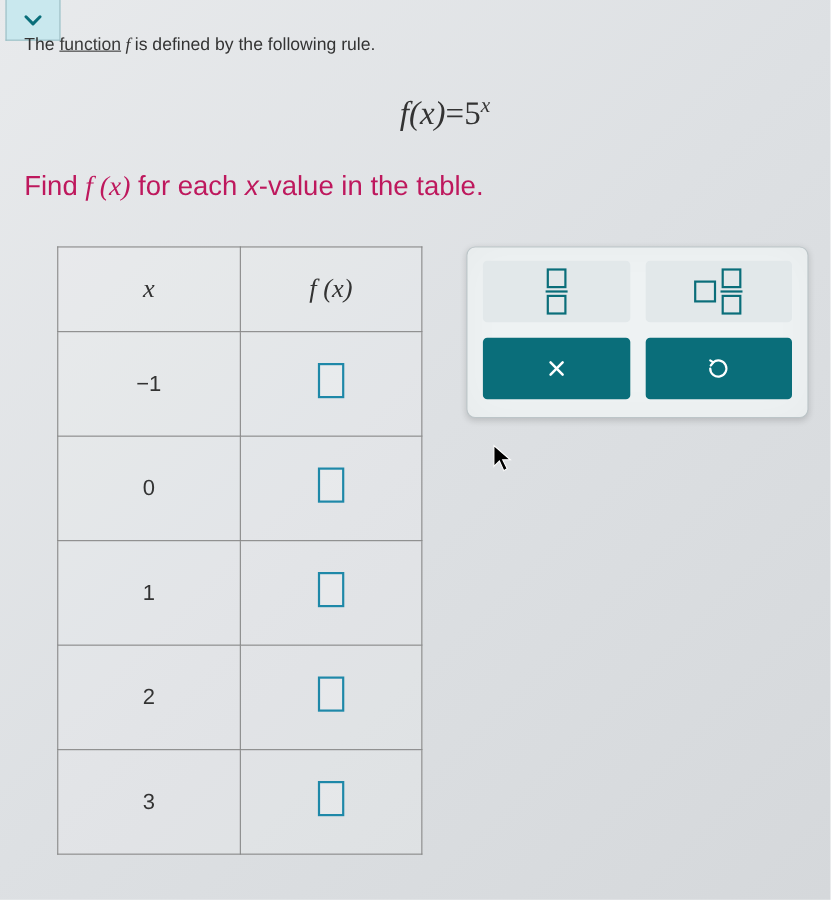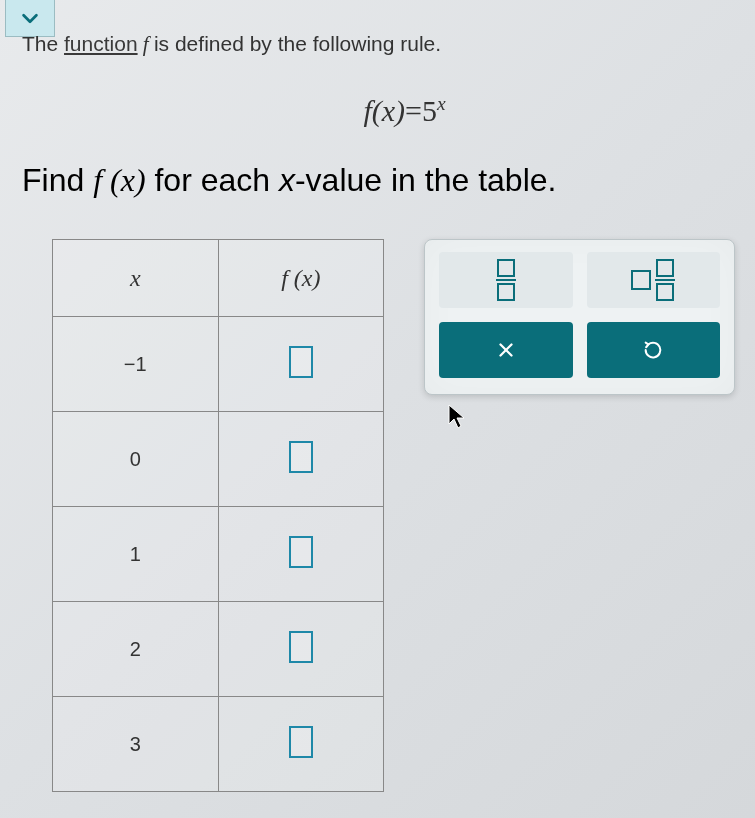--- a/index.html
+++ b/index.html
@@ -27,40 +27,40 @@
     justify-content: center;
   }
   .chevron-tab svg { width: 22px; height: 22px; }
   .content {
     position: absolute;
     top: 32px;
     left: 22px;
     right: 20px;
   }
   .intro {
-    font-size: 21px;
+    font-size: 16px;
     color: #333;
   }
   .intro .func-link {
     text-decoration: underline;
     color: #3a3a3a;
   }
   .intro .f-ital { font-style: italic; font-family: 'Times New Roman', serif; }
   .formula {
     font-family: 'Times New Roman', serif;
     font-size: 30px;
     font-style: italic;
     margin: 36px 0 34px 52px;
     color: #333;
     text-align: center;
   }
   .formula sup { font-size: 0.65em; font-style: italic; }
   .prompt {
-    font-size: 32px;
-    color: #000000;
+    font-size: 25px;
+    color: #be185d;
   }
   .prompt .fx { font-family: 'Times New Roman', serif; font-style: italic; }
   .prompt .xv { font-style: italic; }
   .table-area {
     margin-top: 40px;
     margin-left: 30px;
     display: flex;
     align-items: flex-start;
     gap: 40px;
   }

